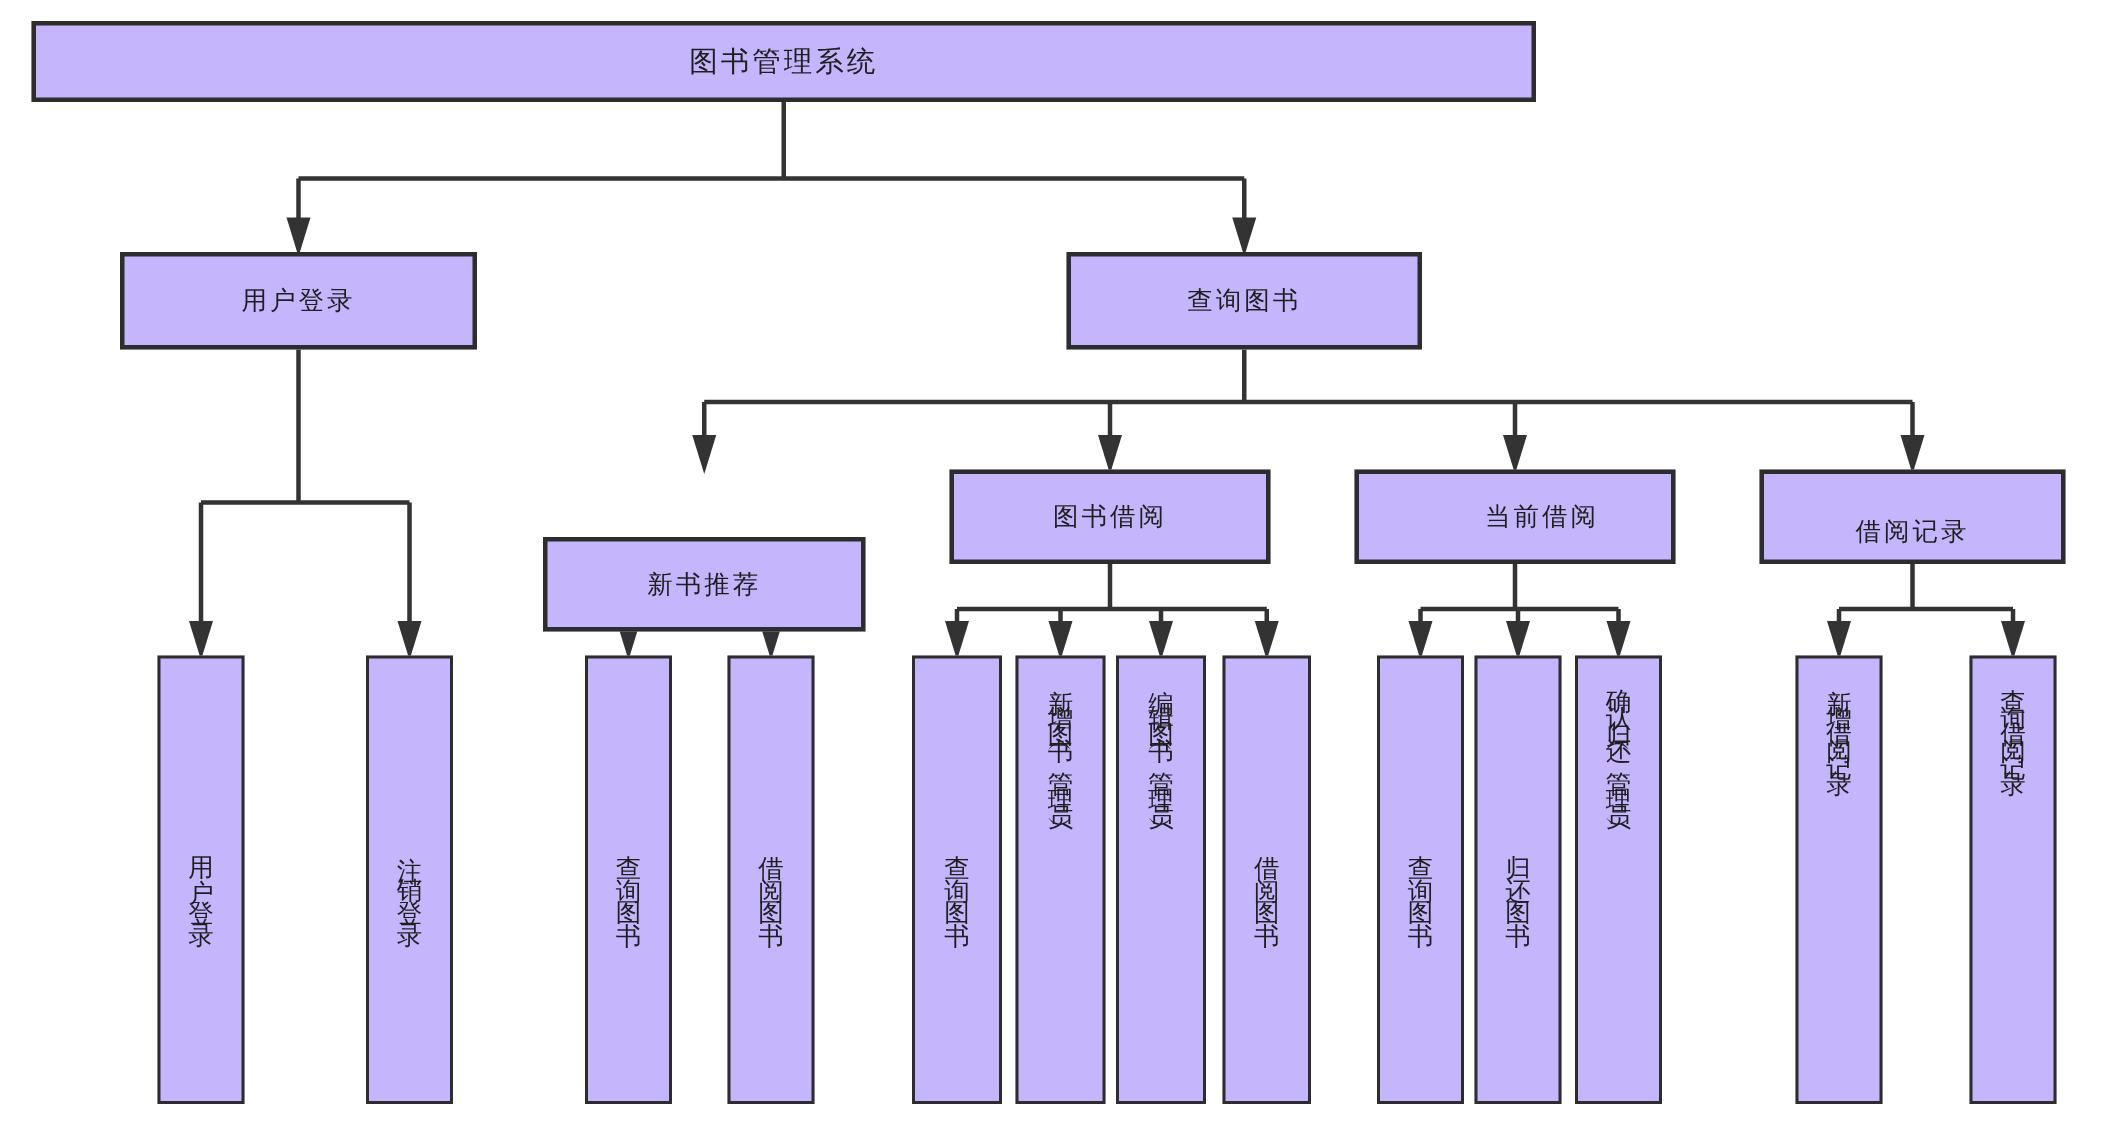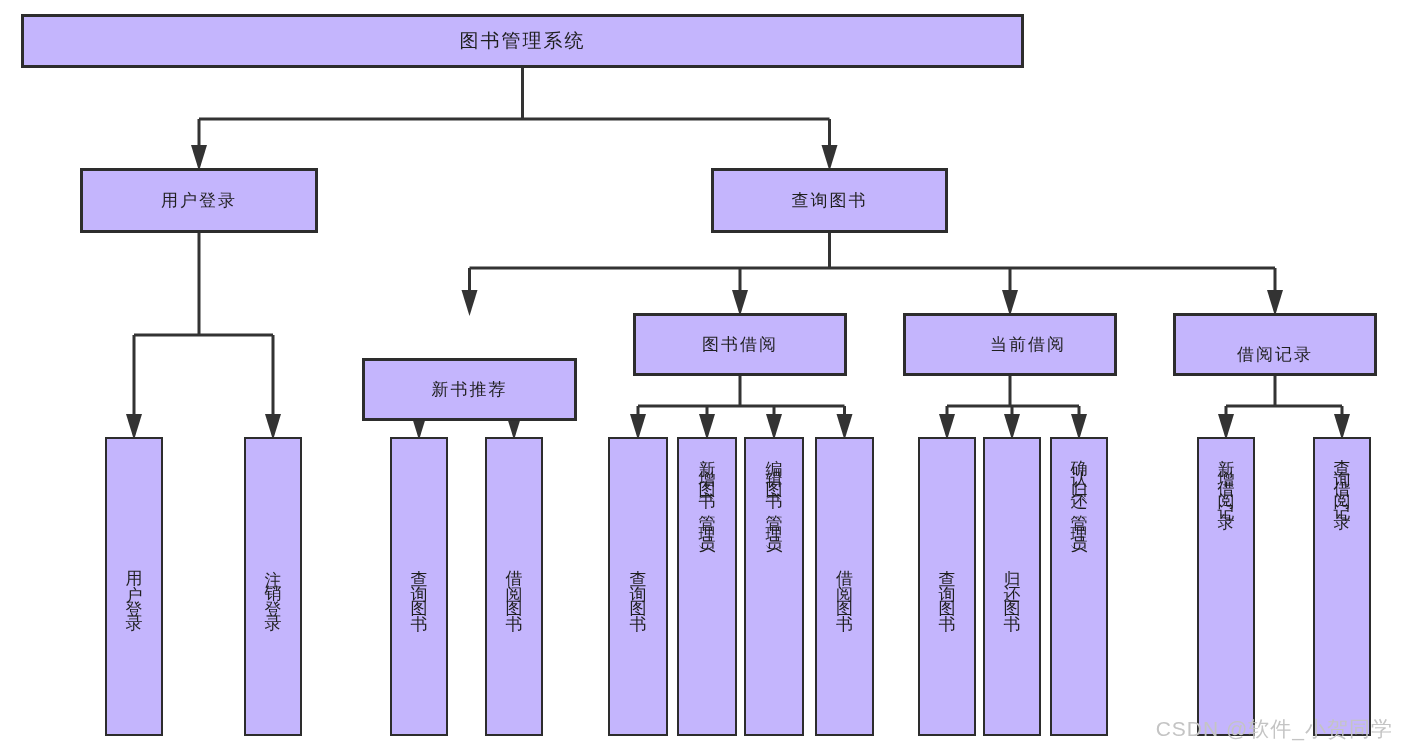--- a/index.html
+++ b/index.html
@@ -109,21 +109,20 @@
         <polygon points="939,414 955,414 947,440" fill="#333333"></polygon>
         <polygon points="1004,414 1020,414 1012,440" fill="#333333"></polygon>
         <polygon points="1071,414 1087,414 1079,440" fill="#333333"></polygon>
       </g>
       <g>
         <path d="M 1275 376 L 1275 406 M 1226 406 L 1342 406 M 1226 406 L 1226 417 M 1342 406 L 1342 417" fill="none" stroke="#333333" stroke-width="3"></path>
         <polygon points="1218,414 1234,414 1226,440" fill="#333333"></polygon>
         <polygon points="1334,414 1350,414 1342,440" fill="#333333"></polygon>
       </g>
     </svg>
-  <div id="watermark" style="color: rgb(196, 196, 196);">CSDN @软件_小贺同学</div>
 <div class="node horiz root" style="left: 21px; top: 14px; width: 1003px; height: 54px; border-color: rgb(45, 45, 45);">
       <span class="node-label" style="color: rgb(31, 31, 31);">图书管理系统</span>
     </div>
     <div class="node horiz" style="left: 80px; top: 168px; width: 238px; height: 65px; border-color: rgb(45, 45, 45);">
       <span class="node-label" style="color: rgb(31, 31, 31);">用户登录</span>
     </div>
     <div class="node horiz" style="left: 711px; top: 168px; width: 237px; height: 65px; border-color: rgb(45, 45, 45);">
       <span class="node-label" style="color: rgb(31, 31, 31);">查询图书</span>
     </div>
     <div class="node horiz" style="left: 362px; top: 314px; width: 215px; height: 63px; border-color: rgb(45, 45, 45); margin-top: 44px;">

